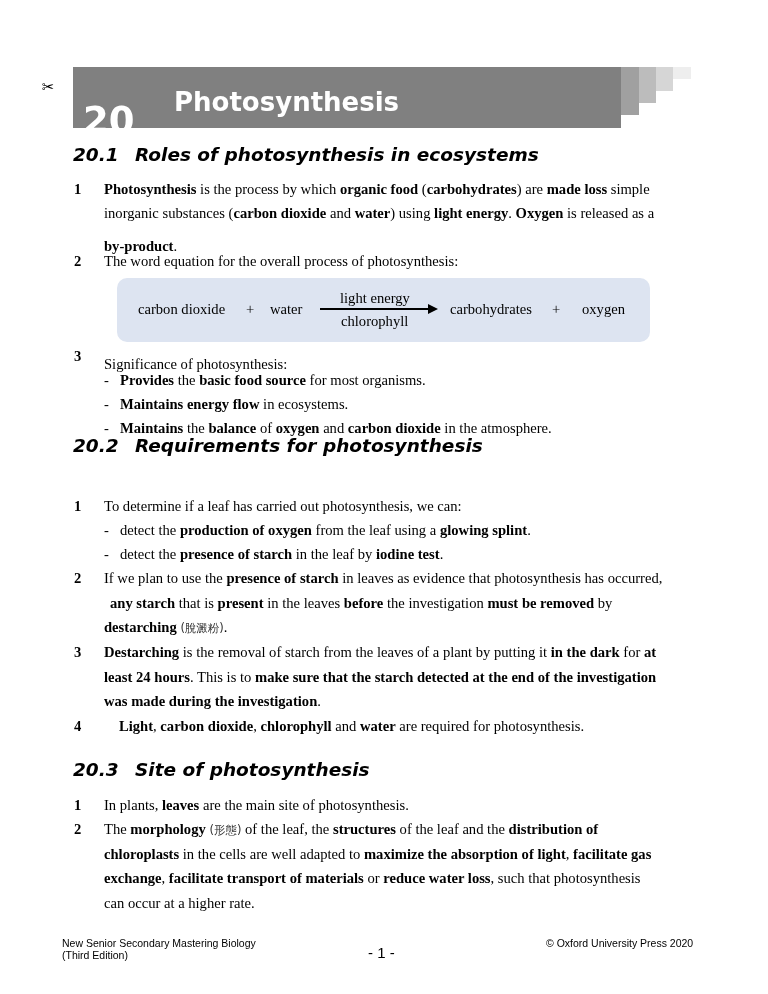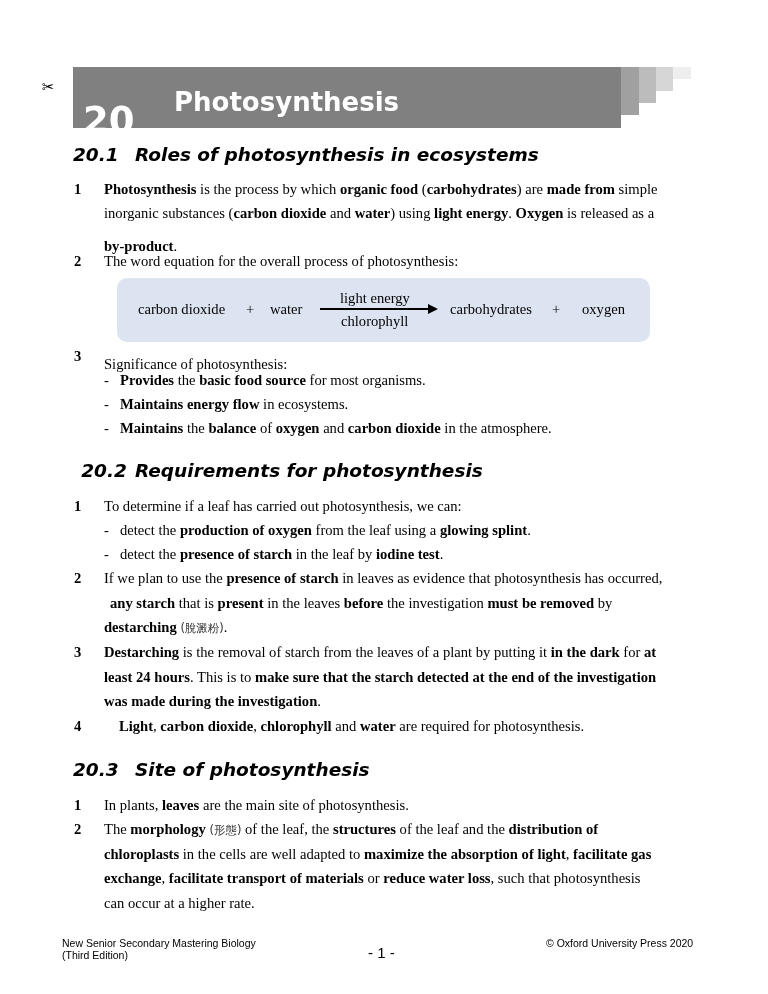--- a/index.html
+++ b/index.html
@@ -40,21 +40,21 @@
 <div class="step" style="left:656px;top:67px;width:17px;height:24px;background:#d6d6d6;"></div>
 <div class="step" style="left:673px;top:67px;width:18px;height:12px;background:#eeeeee;"></div>
 <div class="chapter-num">20</div>
 <div class="chapter-title">Photosynthesis</div>
 
 <div class="section-heading" style="top:143px;">
   <span class="num">20.1</span><span>Roles of photosynthesis in ecosystems</span>
 </div>
 
 <div class="item-num" style="top:179px;">1</div>
-<div class="line txt" style="top:179px;"><b>Photosynthesis</b> is the process by which <b>organic food</b> (<b>carbohydrates</b>) are <b>made from</b> simple</div>
+<div class="line txt" style="top:179px;"><b>Photosynthesis</b> is the process by which <b>organic food</b> (<b>carbohydrates</b>) are <b>made loss</b> simple</div>
 <div class="line txt" style="top:203px;">inorganic substances (<b>carbon dioxide</b> and <b>water</b>) using <b>light energy</b>. <b>Oxygen</b> is released as a</div>
 <div class="line txt" style="top:236px;"><b>by-product</b>.</div>
 
 <div class="item-num" style="top:251px;">2</div>
 <div class="line txt" style="top:251px;">The word equation for the overall process of photosynthesis:</div>
 
 <div class="eq-box"></div>
 <div class="eq-item" style="left:138px;top:299px;">carbon dioxide</div>
 <div class="eq-item" style="left:246px;top:299px;">+</div>
 <div class="eq-item" style="left:270px;top:299px;">water</div>
@@ -65,21 +65,21 @@
 <div class="eq-item" style="left:450px;top:299px;">carbohydrates</div>
 <div class="eq-item" style="left:552px;top:299px;">+</div>
 <div class="eq-item" style="left:582px;top:299px;">oxygen</div>
 
 <div class="item-num" style="top:346px;">3</div>
 <div class="line txt" style="top:354px;">Significance of photosynthesis:</div>
 <div class="line bullet" style="top:370px;"><span class="dash">-</span><span><b>Provides</b> the <b>basic food source</b> for most organisms.</span></div>
 <div class="line bullet" style="top:394px;"><span class="dash">-</span><span><b>Maintains energy flow</b> in ecosystems.</span></div>
 <div class="line bullet" style="top:418px;"><span class="dash">-</span><span><b>Maintains</b> the <b>balance</b> of <b>oxygen</b> and <b>carbon dioxide</b> in the atmosphere.</span></div>
 
-<div class="section-heading" style="top:459px;text-align:center;">
+<div class="section-heading" style="top:434px;">
   <span class="num">20.2</span><span>Requirements for photosynthesis</span>
 </div>
 
 <div class="item-num" style="top:496px;">1</div>
 <div class="line txt" style="top:496px;">To determine if a leaf has carried out photosynthesis, we can:</div>
 <div class="line bullet" style="top:520px;"><span class="dash">-</span><span>detect the <b>production of oxygen</b> from the leaf using a <b>glowing splint</b>.</span></div>
 <div class="line bullet" style="top:544px;"><span class="dash">-</span><span>detect the <b>presence of starch</b> in the leaf by <b>iodine test</b>.</span></div>
 
 <div class="item-num" style="top:568px;">2</div>
 <div class="line txt" style="top:568px;">If we plan to use the <b>presence of starch</b> in leaves as evidence that photosynthesis has occurred,</div>

